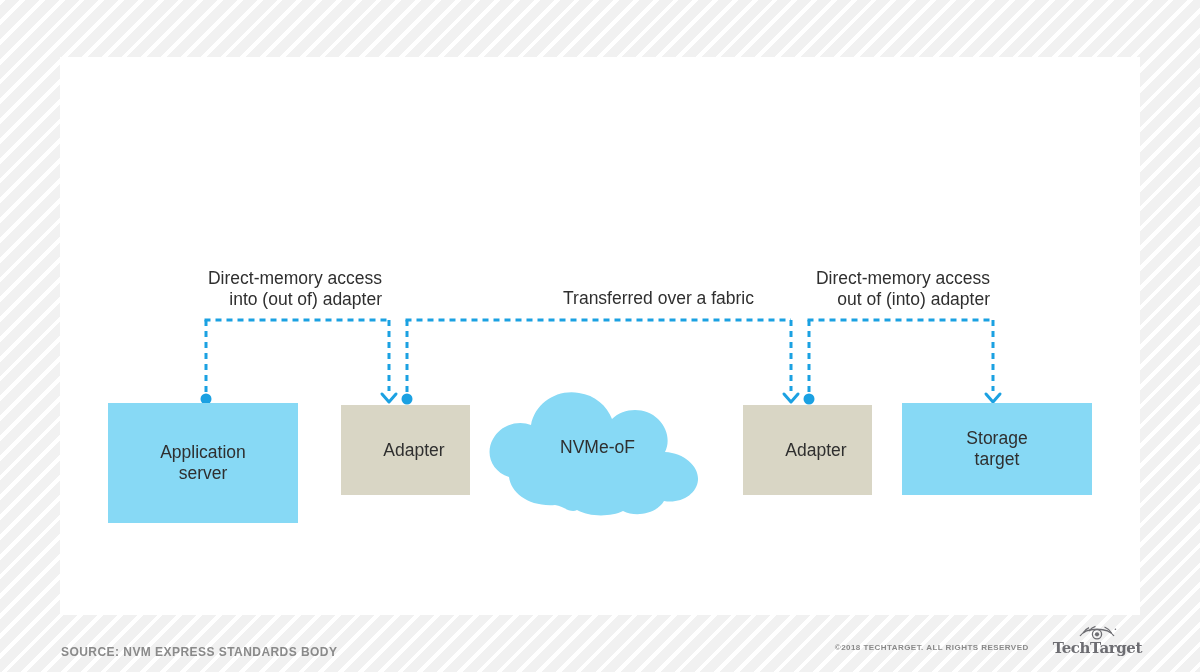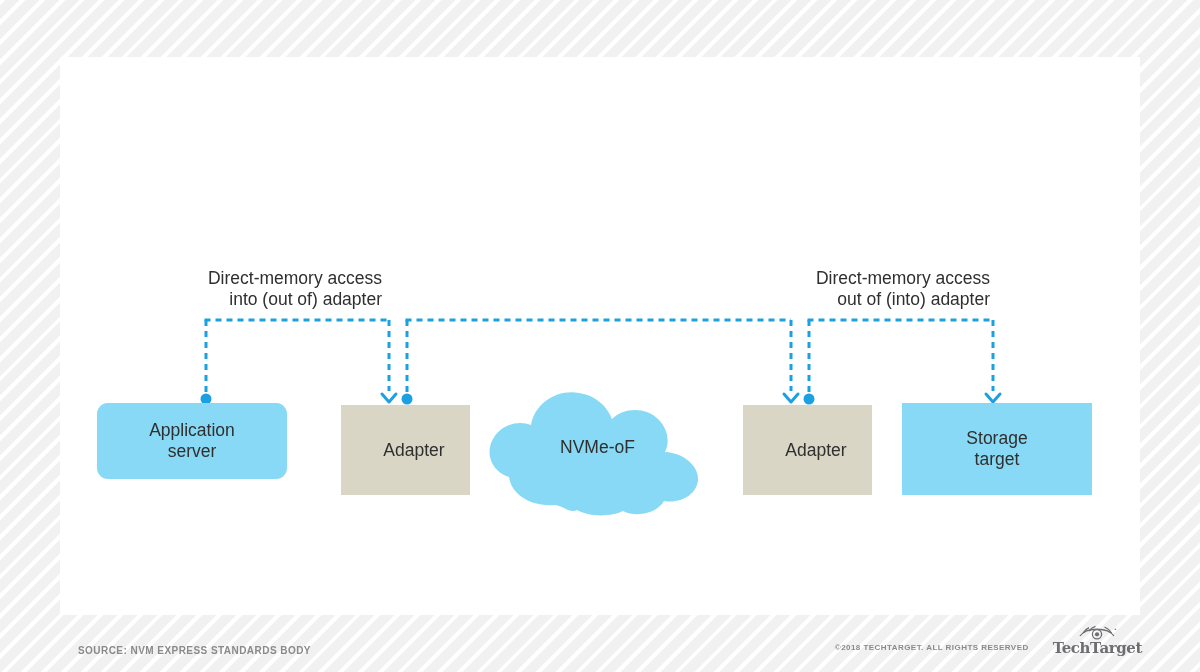--- a/index.html
+++ b/index.html
@@ -79,21 +79,21 @@
     justify-content: center;
     text-align: center;
     font-size: 17.5px;
     line-height: 21px;
     color: #2f2f2f;
     white-space: pre-line;
   }
   .node.blue { background: #87d9f5; }
   .node.tan  { background: #d9d6c5; padding-left: 17px; }
 
-  #node-app     { left:  37px; top: 346px; width: 190px; height:  76px; border-radius: 11px; }
+  #node-app     { left:  48px; top: 346px; width: 190px; height:  120px; }
   #node-adapter-left  { left: 281px; top: 348px; width: 112px; height:  90px; }
   #node-adapter-right { left: 683px; top: 348px; width: 112px; height:  90px; }
   #node-storage { left: 842px; top: 346px; width: 190px; height:  92px; }
 
   
   #cloud {
     position: absolute;
     left: 425px;
     top: 330px;
     width: 225px;
@@ -105,23 +105,23 @@
     top: 380px;
     width: 225px;
     text-align: center;
     font-size: 17.5px;
     color: #2f2f2f;
   }
 
   
   #footer-source {
     position: absolute;
-    left: 78px;
+    left: 61px;
     top: 645px;
-    font-size: 10px;
+    font-size: 12px;
     letter-spacing: 0.45px;
     color: #8a8a8a;
     font-weight: bold;
     white-space: nowrap;
   }
   #footer-right {
     position: absolute;
     right: 58px;
     top: 624px;
     display: flex;
@@ -179,20 +179,21 @@
     </g>
     <g fill="none" stroke="#1ba1e2" stroke-width="3" stroke-linecap="round" stroke-linejoin="round">
       <polyline points="322,337 329,345 336,337"></polyline>
       <polyline points="724,337 731,345 738,337"></polyline>
       <polyline points="926,337 933,345 940,337"></polyline>
     </g>
   </svg>
 
   <div class="caption" id="caption-left">Direct-memory access
 into (out of) adapter</div>
+  <div class="caption" id="caption-mid">Transferred over a fabric</div>
   <div class="caption" id="caption-right">Direct-memory access
 out of (into) adapter</div>
 
   <div class="node blue" id="node-app">Application
 server</div>
 
   <div class="node tan" id="node-adapter-left">Adapter</div>
 
   <svg id="cloud" viewBox="0 0 225 130" width="225" height="130">
     <path fill="#87d9f5" d="

